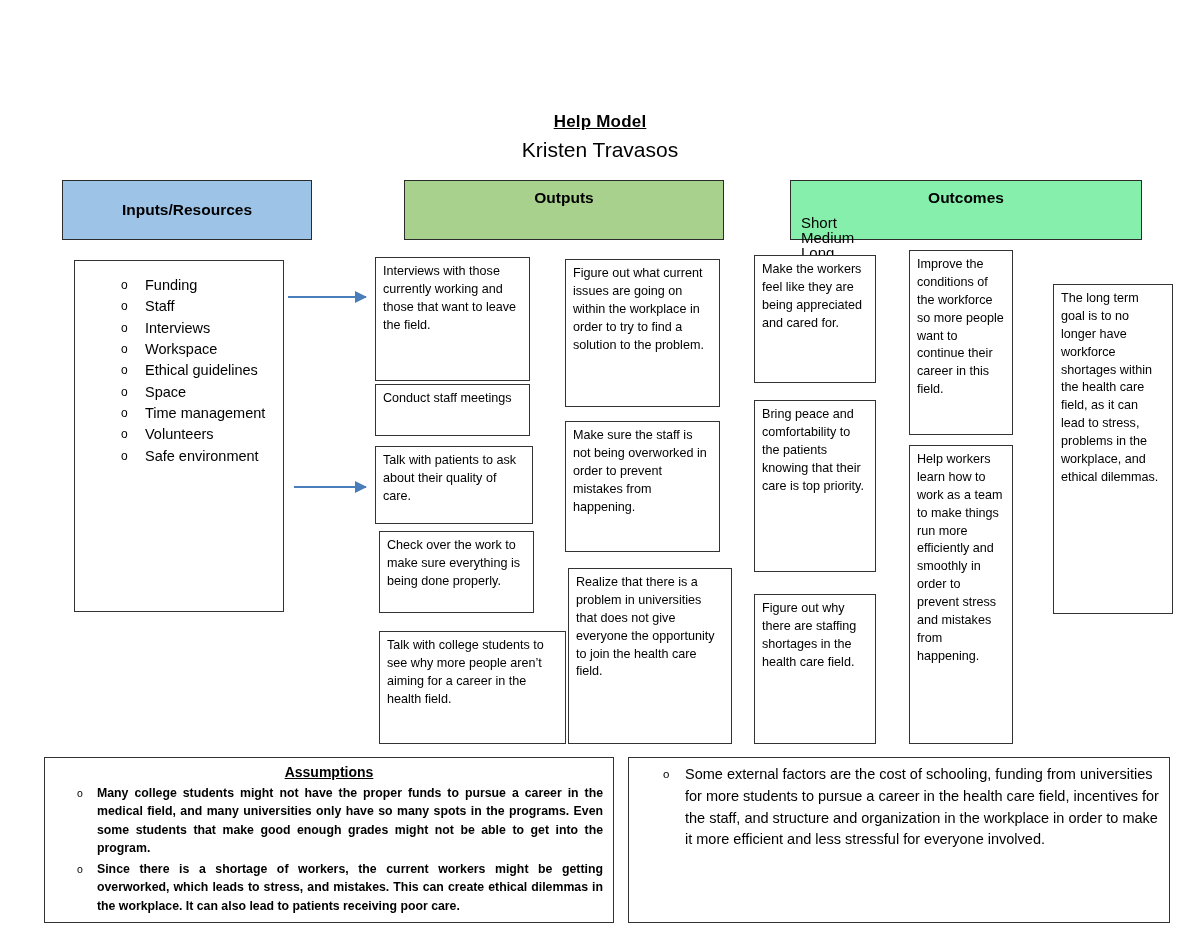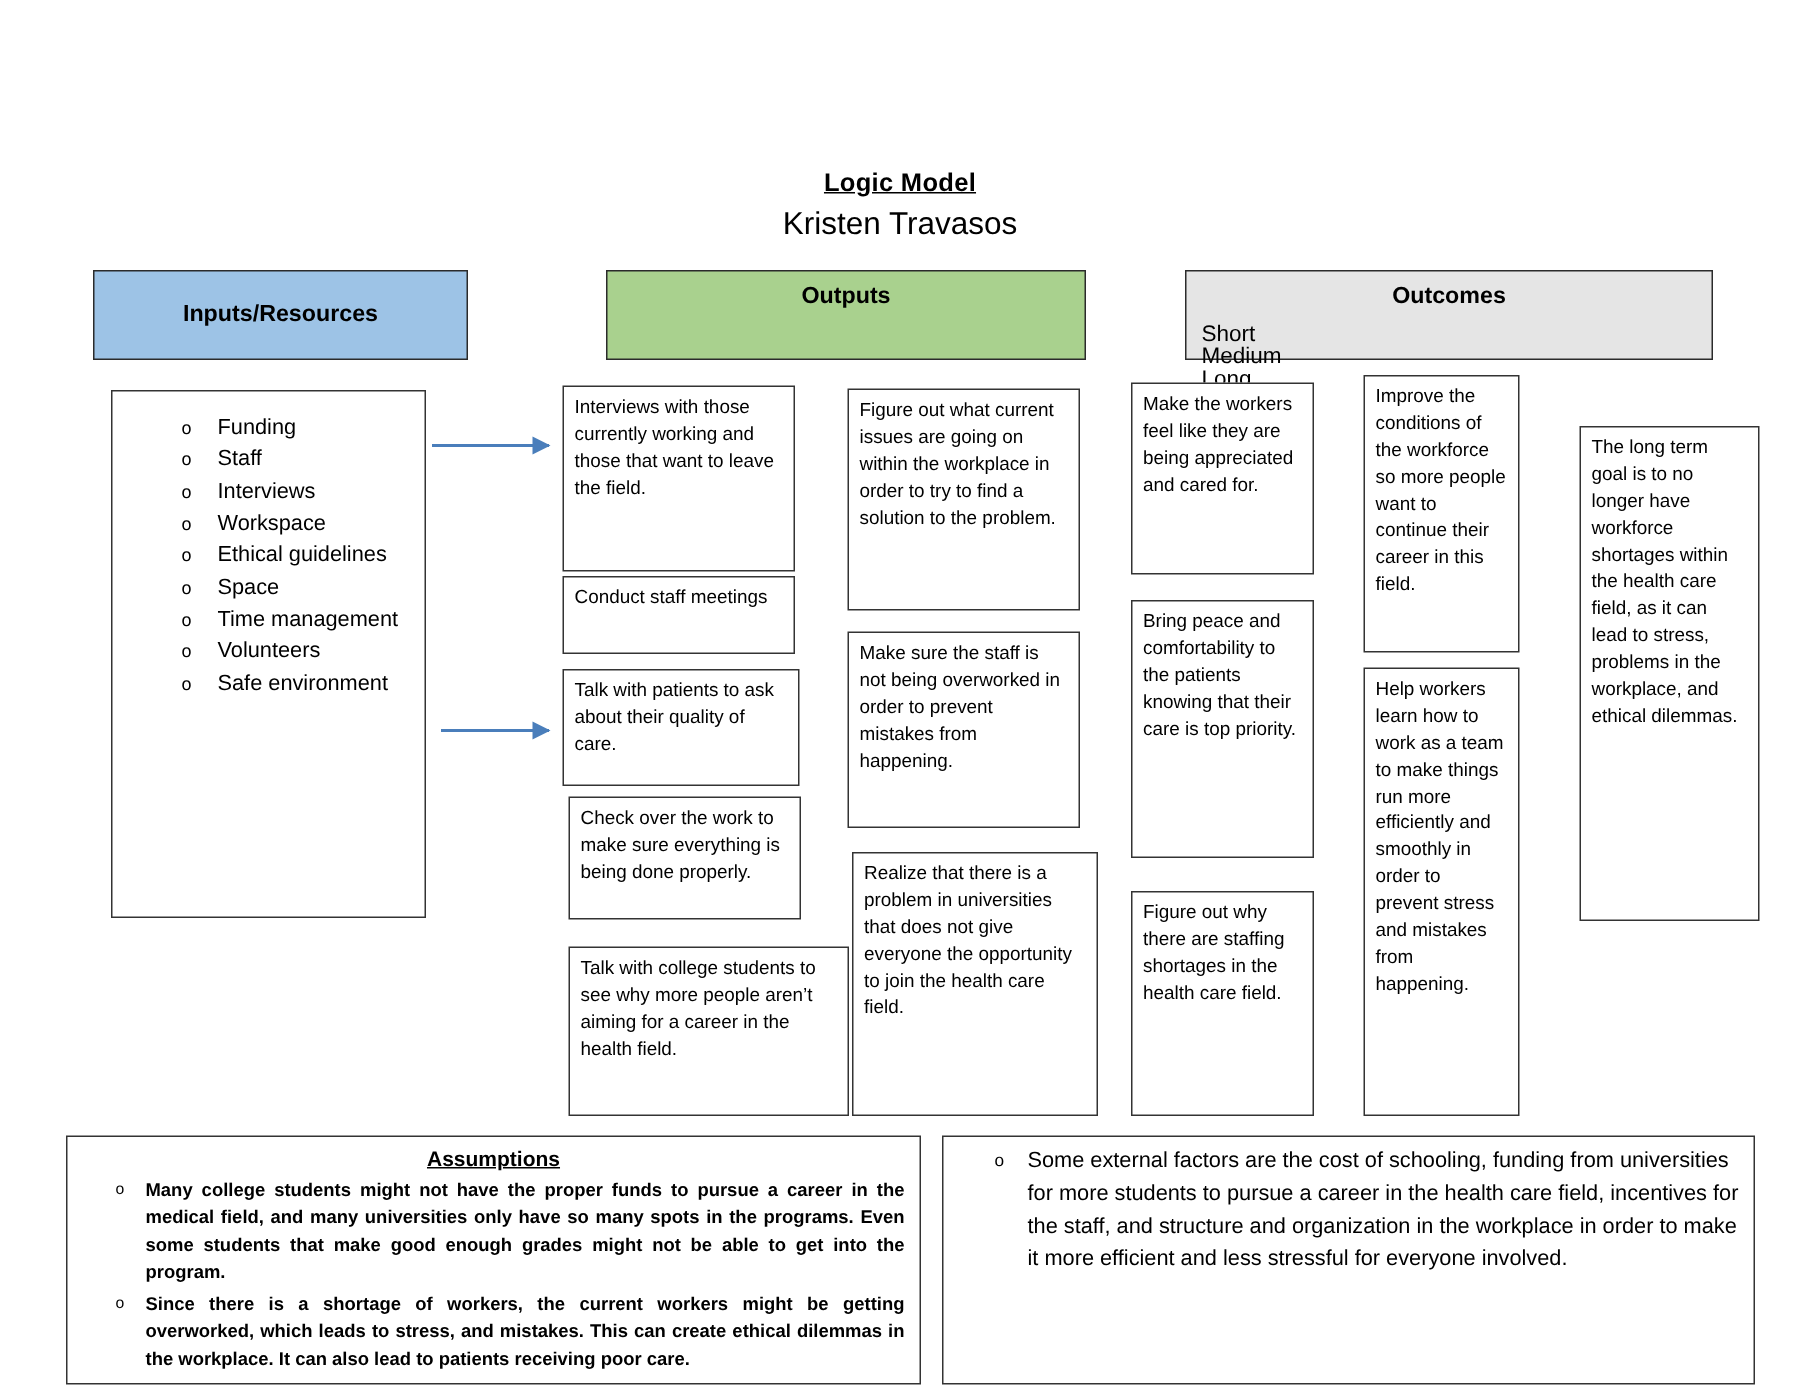--- a/index.html
+++ b/index.html
@@ -29,21 +29,21 @@
   }
   .hdr .sub{
     width:100%;display:flex;font-size:15px;line-height:1;
   }
   #hdr-inputs{left:62px;top:180px;width:250px;height:60px;background:#9DC3E6;
     display:flex;align-items:center;justify-content:center;}
   #hdr-inputs .main{font-size:15.5px;}
   #hdr-outputs{left:404px;top:180px;width:320px;height:60px;background:#A9D18E;
     padding-top:9px;}
   #hdr-outputs .sub{margin-top:9px;padding:0 12px;justify-content:space-between;}
-  #hdr-outcomes{left:790px;top:180px;width:352px;height:60px;background:#e5e5e5;
+  #hdr-outcomes{left:790px;top:180px;width:352px;height:60px;background:#86efac;
     padding-top:9px;}
   #hdr-outcomes .sub{margin-top:9px;padding:0 10px;justify-content:space-between;flex-direction:column;}
 
   
   .tbox{
     border:1px solid #333;background:#fff;
     font-size:12.6px;line-height:1.42;
     padding:5px 7px 4px 7px;
   }
 
@@ -93,21 +93,21 @@
     position:relative;padding-left:46px;
   }
   #external li::before{
     content:"o";position:absolute;left:24px;top:0;
     font-size:11.5px;line-height:1.85;
   }
 </style>
 </head>
 <body>
 
-<div class="abs" id="doc-title">Logic Model</div>
+<div class="abs" id="doc-title">Help Model</div>
 <div class="abs" id="doc-author">Kristen Travasos</div>
 
 <div class="abs hdr" id="hdr-inputs">
   <div class="main">Inputs/Resources</div>
 </div>
 
 <div class="abs hdr" id="hdr-outputs">
   <div class="main">Outputs</div>
 </div>
 

